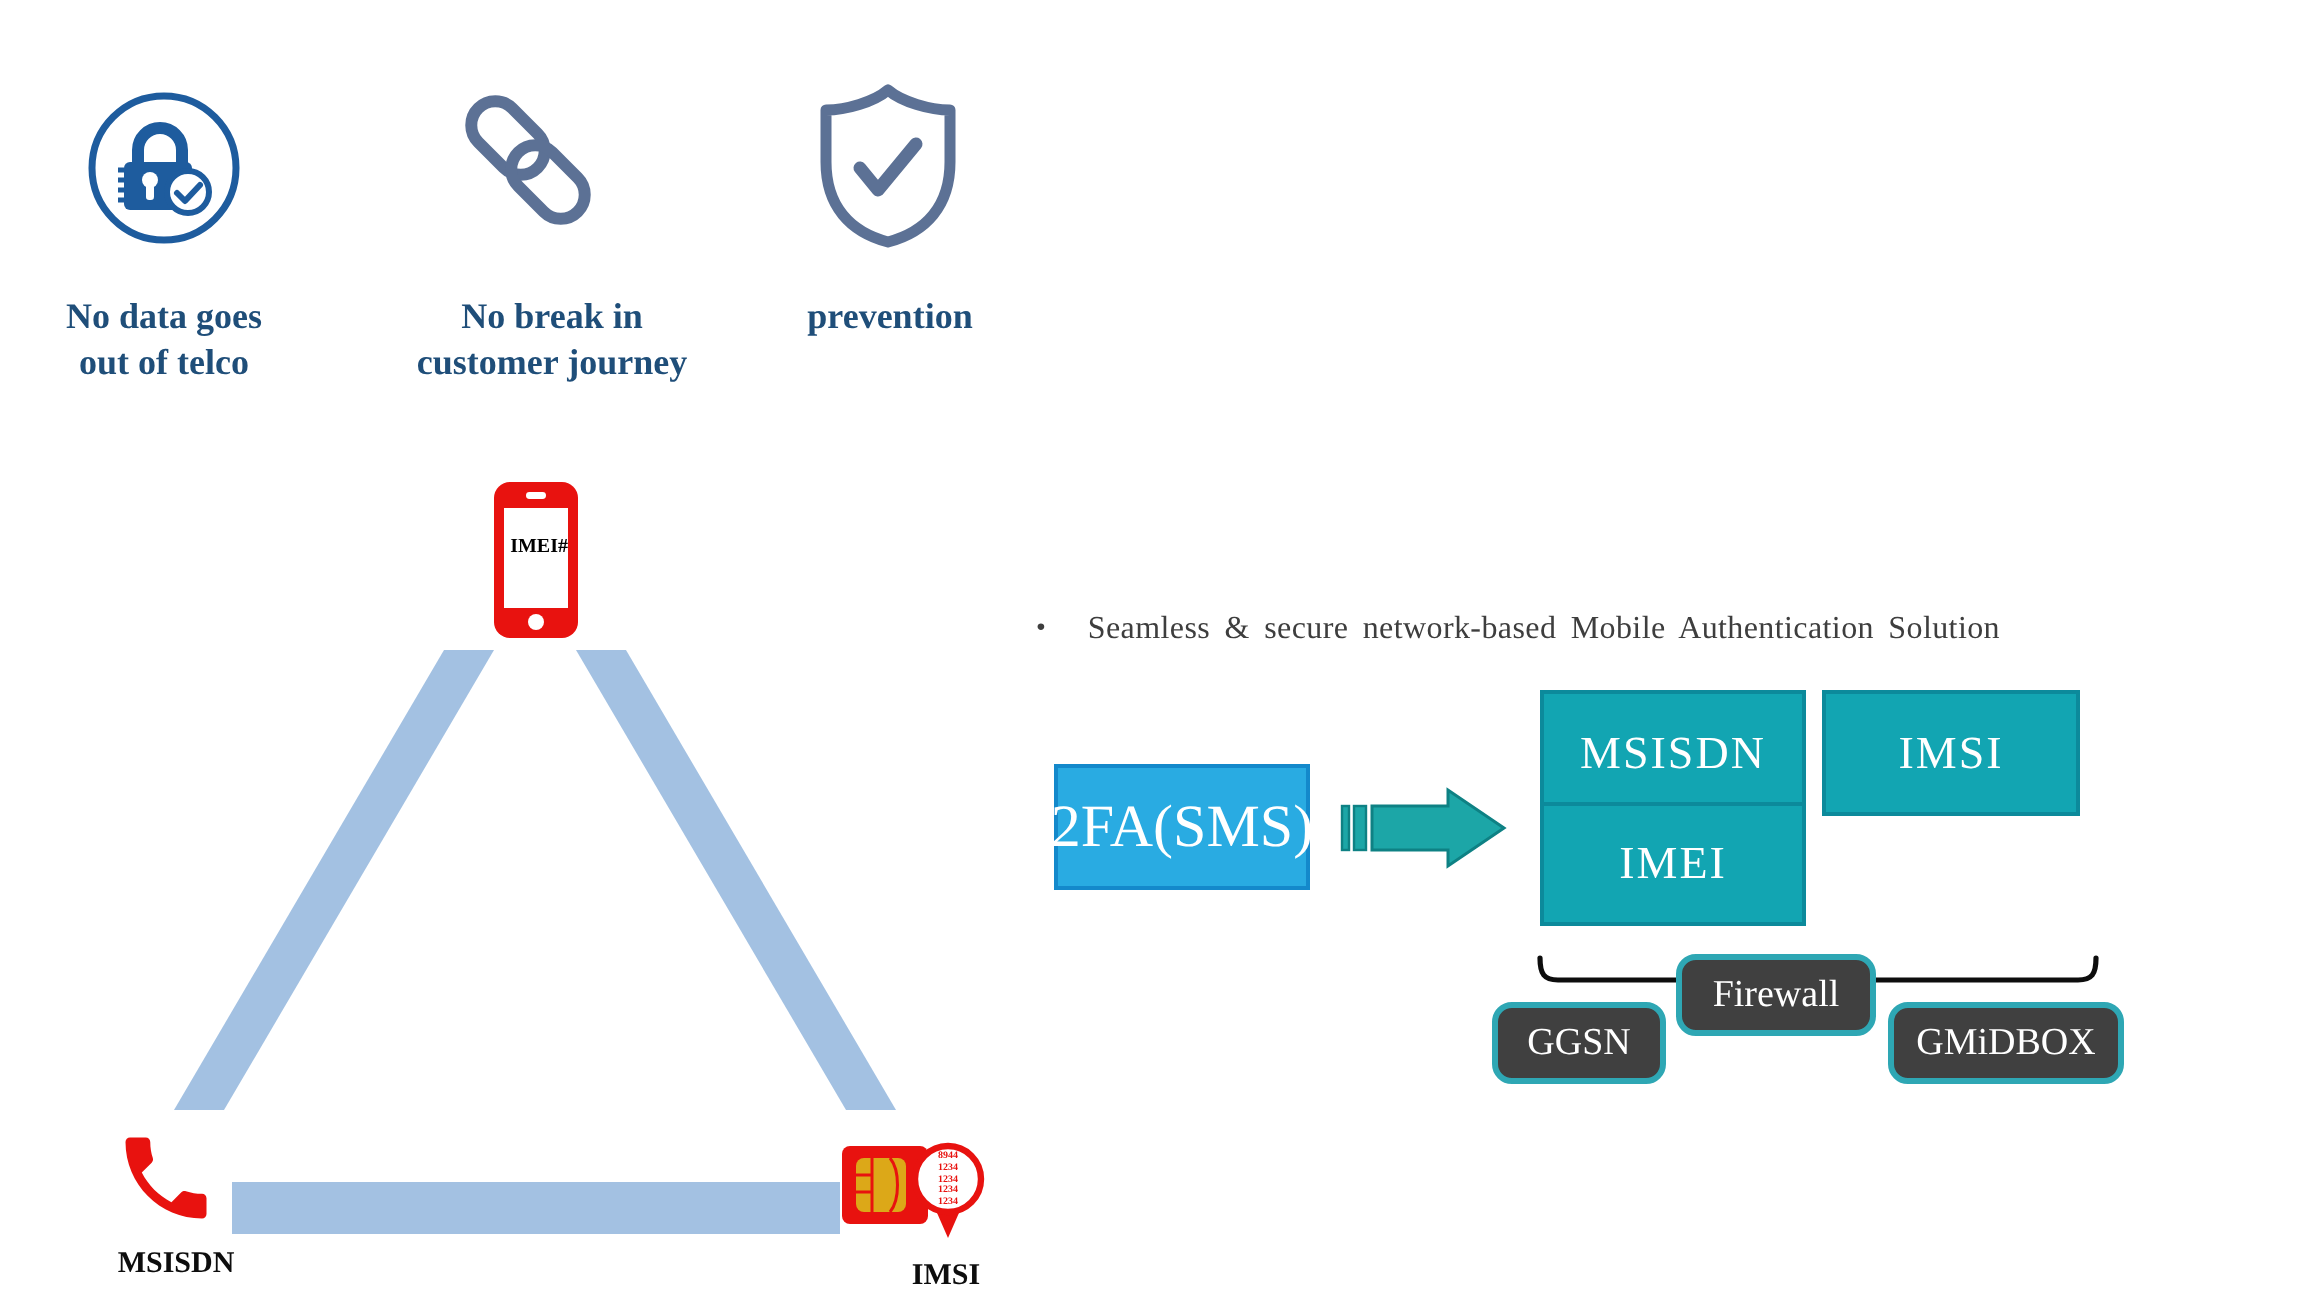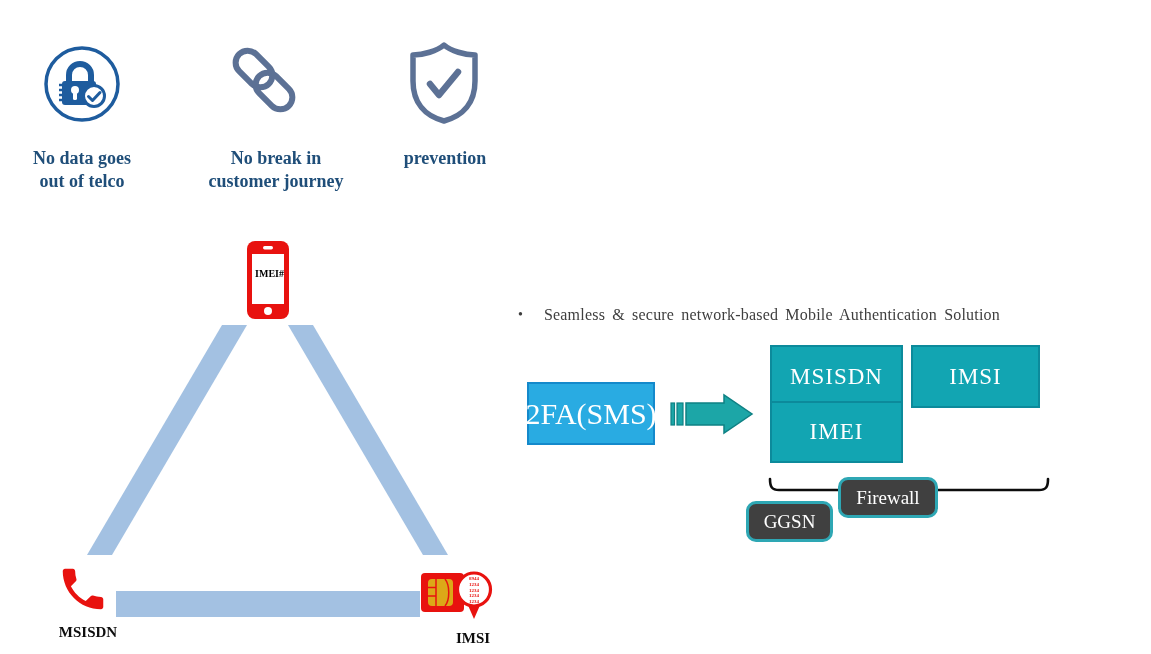--- a/index.html
+++ b/index.html
@@ -133,14 +133,15 @@
   <div class="abs teal-box" style="left:770px;top:345px;width:133px;height:63px">MSISDN</div>
   <div class="abs teal-box" style="left:911px;top:345px;width:129px;height:63px">IMSI</div>
   <div class="abs teal-box" style="left:770px;top:401px;width:133px;height:62px">IMEI</div>
 
   <svg class="abs" style="left:765px;top:476px" width="290" height="26" viewBox="0 0 290 26">
     <path d="M5,3 C5,11 7,14 14,14 L134,14 C140,14 143,16 144,21 C145,16 148,14 154,14 L274,14 C281,14 283,11 283,3" fill="none" stroke="#0d0d0d" stroke-width="2.6" stroke-linecap="round"></path>
   </svg>
 
   <div class="abs red-pill" style="left:746px;top:501px;width:87px;height:41px">GGSN</div>
   <div class="abs red-pill" style="left:838px;top:477px;width:100px;height:41px">Firewall</div>
+  <div class="abs red-pill" style="left:944px;top:501px;width:118px;height:41px">GMiDBOX</div>
 
 </div>
 
 </body></html>

